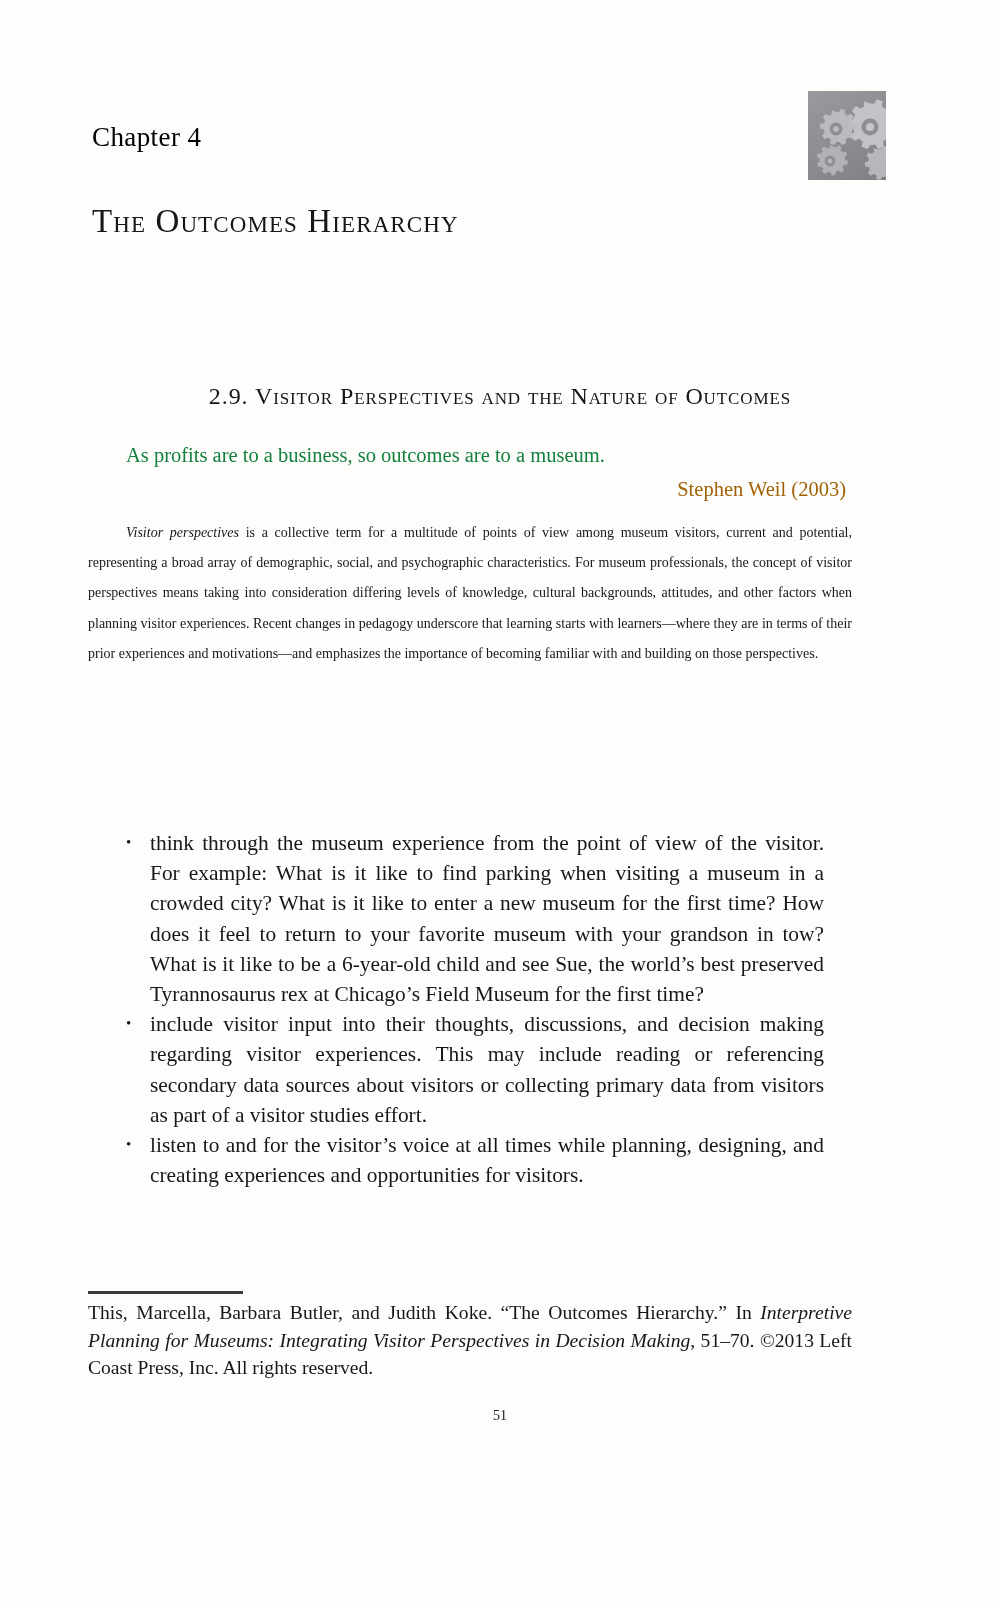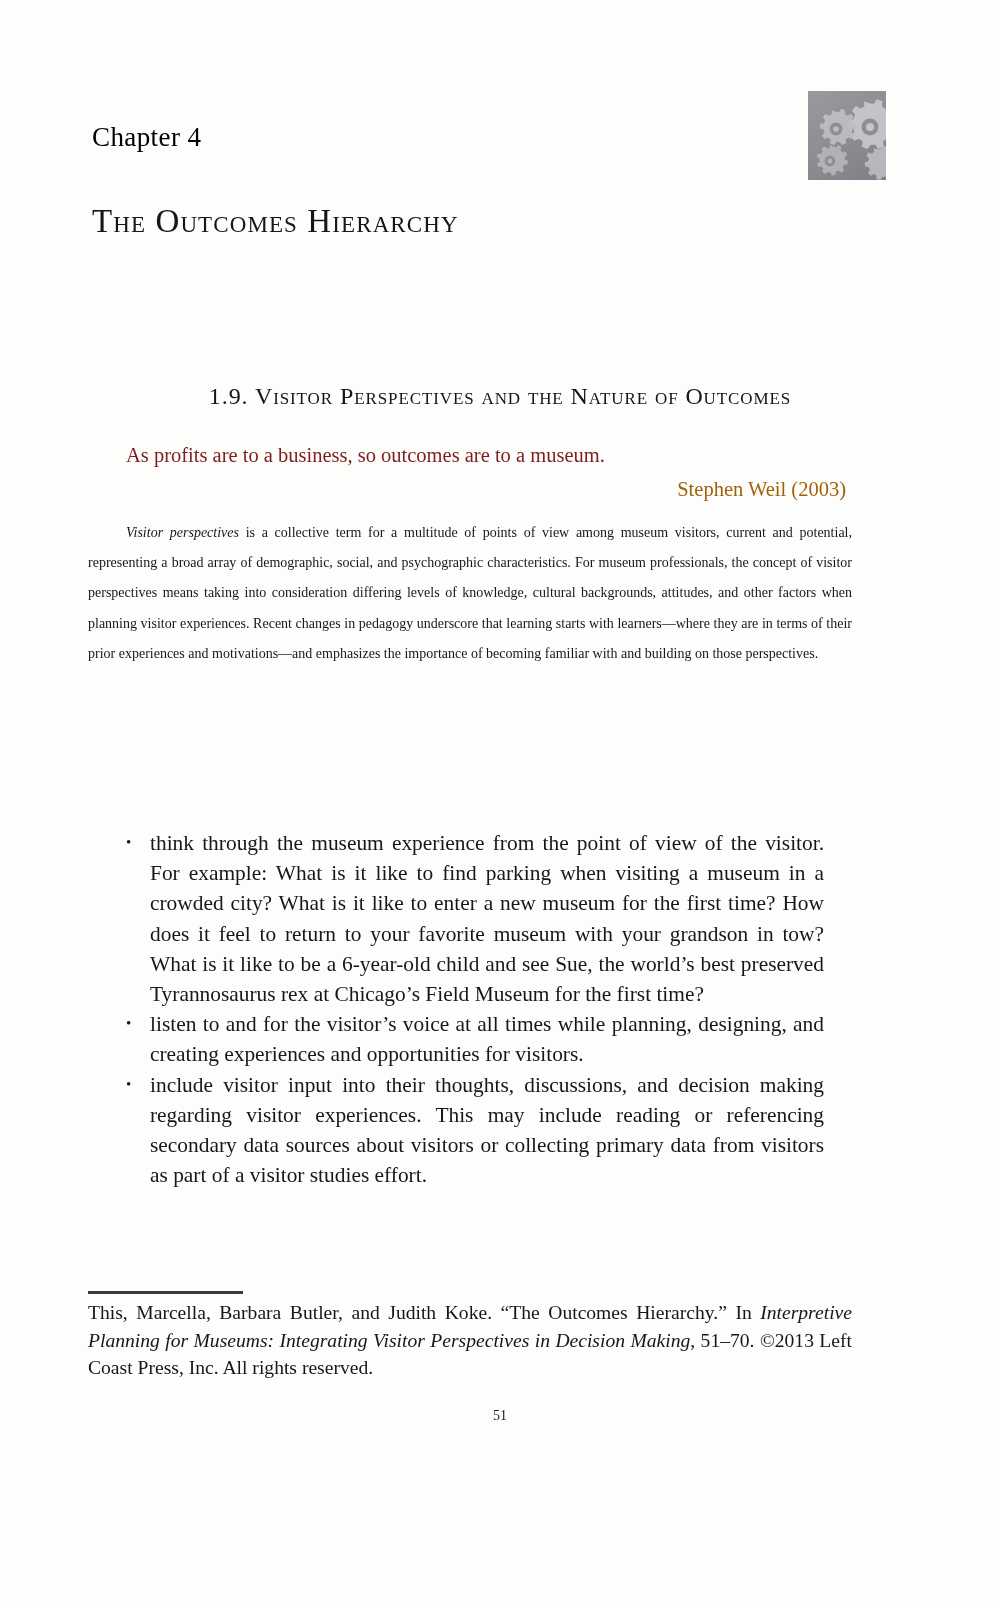--- a/index.html
+++ b/index.html
@@ -67,21 +67,21 @@
     letter-spacing: 0.9px;
     color: #141414;
   }
 
   
   .epigraph {
     position: absolute;
     left: 126px;
     top: 444px;
     font-size: 20.5px;
-    color: #7f1d1d;
+    color: #15803d;
   }
   .epigraph-attrib {
     position: absolute;
     right: 154px;
     top: 478px;
     font-size: 20.5px;
     color: #a16207;
   }
 
   
@@ -203,34 +203,34 @@
       </g>
       <circle cx="22" cy="70" r="5.4" fill="#8e8e93"></circle>
       <circle cx="22" cy="70" r="2.4" fill="#b4b4ba"></circle>
 
       <g transform="translate(72,74) scale(0.8) rotate(-8)" fill="#bcbcc1" opacity="0.9">
         <use href="#gearshape"></use>
       </g>
     </svg>
   </div>
 
-  <div class="section-heading">1.9. Visitor Perspectives and the Nature of Outcomes</div>
+  <div class="section-heading">2.9. Visitor Perspectives and the Nature of Outcomes</div>
 
   <div class="epigraph">As profits are to a business, so outcomes are to a museum.</div>
 
   <div class="epigraph-attrib">Stephen Weil (2003)</div>
 
   <div class="body-block">
     <p class="body-para"><em>Visitor perspectives</em><span> is a collective term for a multitude of points of view among museum visitors, current and potential, representing a broad array of demographic, social, and psychographic characteristics. For museum professionals, the concept of visitor perspectives means taking into consideration differing levels of knowledge, cultural backgrounds, attitudes, and other factors when planning visitor experiences. Recent changes in pedagogy underscore that learning starts with learners—where they are in terms of their prior experiences and motivations—and emphasizes the importance of becoming familiar with and building on those perspectives.</span></p>
   </div>
 
   <ul class="bullets">
     <li>think through the museum experience from the point of view of the visitor. For example: What is it like to find parking when visiting a museum in a crowded city? What is it like to enter a new museum for the first time? How does it feel to return to your favorite museum with your grandson in tow? What is it like to be a 6-year-old child and see Sue, the world’s best preserved Tyrannosaurus rex at Chicago’s Field Museum for the first time?</li>
+    <li>include visitor input into their thoughts, discussions, and decision making regarding visitor experiences. This may include reading or referencing secondary data sources about visitors or collecting primary data from visitors as part of a visitor studies effort.</li>
     <li>listen to and for the visitor’s voice at all times while planning, designing, and creating experiences and opportunities for visitors.</li>
-    <li>include visitor input into their thoughts, discussions, and decision making regarding visitor experiences. This may include reading or referencing secondary data sources about visitors or collecting primary data from visitors as part of a visitor studies effort.</li>
   </ul>
 
   <div class="footnote-rule"></div>
 
   <div class="footnote"><span>This, Marcella, Barbara Butler, and Judith Koke. “The Outcomes Hierarchy.” In </span><em>Interpretive Planning for Museums: Integrating Visitor Perspectives in Decision Making</em><span>, 51–70. ©2013 Left Coast Press, Inc. All rights reserved.</span></div>
 
   <div class="folio">51</div>
 
 </div>
 

